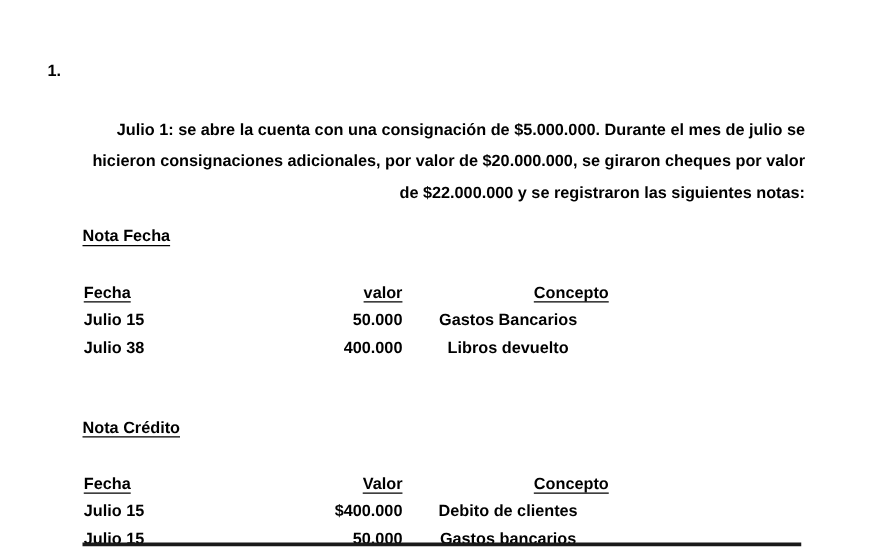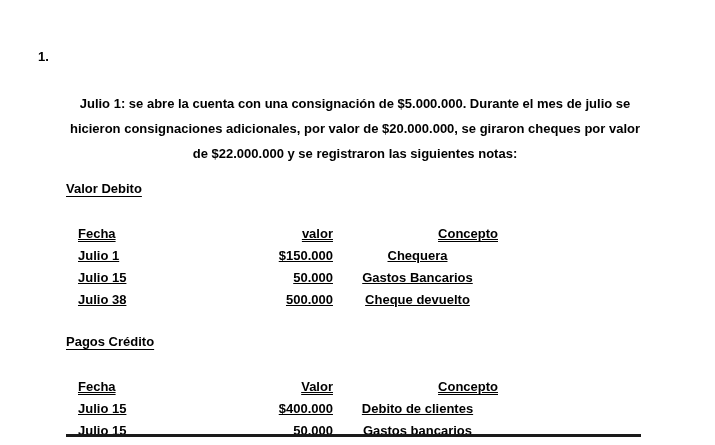--- a/index.html
+++ b/index.html
@@ -47,43 +47,42 @@
 
   
   .para {
     position: absolute;
     left: 66px;
     top: 91px;
     width: 578px;
     font-size: 13px;
     font-weight: bold;
     line-height: 25px;
-    text-align: center;
+    text-align: right;
   }
 
   
   .section-label {
     position: absolute;
     left: 66px;
     font-size: 13px;
     font-weight: bold;
     line-height: 18px;
     text-decoration: underline;
     text-underline-offset: 3px;
   }
   .section-debit  { top: 180px; }
   .section-credit { top: 333px; }
 
   
   .ledger {
     position: absolute;
-    left: 78px;
+    left: 67px;
     width: 420px;
     border-collapse: collapse;
-    text-decoration: underline;
   }
   .ledger-debit  { top: 223px; }
   .ledger-credit { top: 376px; }
 
   .ledger td, .ledger th {
     font-size: 13px;
     font-weight: bold;
     line-height: 16px;
     padding: 3px 0;
     vertical-align: baseline;
@@ -119,50 +118,45 @@
 <body>
 
 <div class="page">
 
   <div class="list-item">
     <span class="list-marker">1.</span>
   </div>
 
   <div class="para">Julio 1: se abre la cuenta con una consignación de $5.000.000. Durante el mes  de julio se hicieron consignaciones adicionales, por valor de $20.000.000, se giraron cheques por valor de $22.000.000 y se registraron las siguientes notas:</div>
 
-  <div class="section-label section-debit">Valor Debito</div>
+  <div class="section-label section-debit">Nota Fecha</div>
 
   <table class="ledger ledger-debit">
     <thead>
       <tr>
         <th class="col-fecha">Fecha </th>
         <th class="col-valor">valor</th>
         <th class="col-concep">Concepto</th>
       </tr>
     </thead>
     <tbody>
       <tr>
-        <td class="col-fecha">Julio 1</td>
-        <td class="col-valor">$150.000</td>
-        <td class="col-concep">Chequera</td>
-      </tr>
-      <tr>
         <td class="col-fecha">Julio 15</td>
         <td class="col-valor">50.000</td>
         <td class="col-concep">Gastos Bancarios</td>
       </tr>
       <tr>
         <td class="col-fecha">Julio 38</td>
-        <td class="col-valor">500.000</td>
-        <td class="col-concep">Cheque devuelto</td>
+        <td class="col-valor">400.000</td>
+        <td class="col-concep">Libros devuelto</td>
       </tr>
     </tbody>
   </table>
 
-  <div class="section-label section-credit">Pagos Crédito</div>
+  <div class="section-label section-credit">Nota Crédito</div>
 
   <table class="ledger ledger-credit">
     <thead>
       <tr>
         <th class="col-fecha">Fecha </th>
         <th class="col-valor">Valor</th>
         <th class="col-concep">Concepto</th>
       </tr>
     </thead>
     <tbody>

